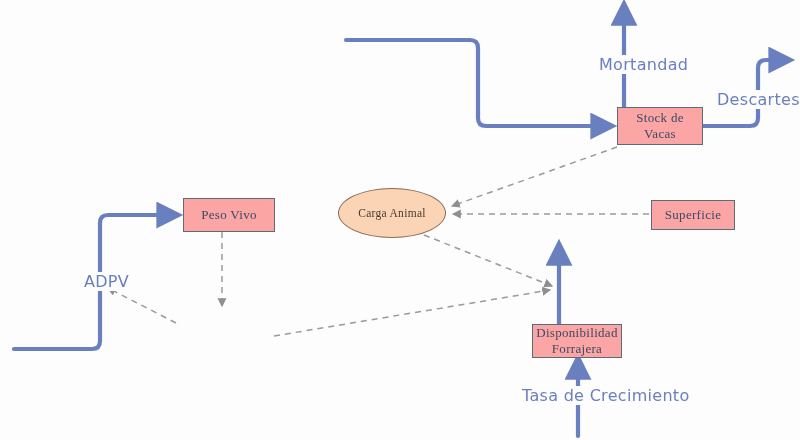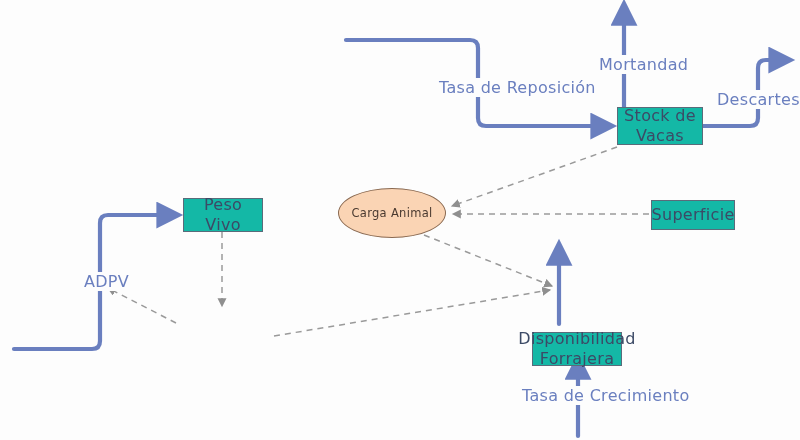--- a/index.html
+++ b/index.html
@@ -18,31 +18,32 @@
   #diagram-svg {
     position: absolute;
     left: 0;
     top: 0;
     width: 800px;
     height: 440px;
   }
   .node-box {
     position: absolute;
     box-sizing: border-box;
-    background: #14b8a6;
+    background: #fca5a5;
     border: 1.6px solid #5a6b7a;
     color: #3c4a66;
     display: flex;
     align-items: center;
     justify-content: center;
     text-align: center;
-    font-size: 16px;
+    font-size: 13px;
     line-height: 1.25;
     letter-spacing: 0.3px;
     white-space: pre-line;
+    font-family: Liberation Serif, serif;
   }
   .node-ellipse {
     position: absolute;
     box-sizing: border-box;
     background: #fad4b4;
     border: 1.4px solid #8a6a52;
     border-radius: 50%;
     color: #4a3a30;
     display: flex;
     align-items: center;
@@ -123,31 +124,30 @@
     </g>
 
     <g>
       <path d="M274,336 L550,290" fill="none" stroke="#9a9a9a" stroke-width="1.5" stroke-dasharray="6,5" marker-end="url(#info-arrow)"></path>
     </g>
   </svg>
 
   <div class="node-box" style="left:617px; top:107px; width:86px; height:38px;">Stock de
 Vacas</div>
 
-  <div class="node-box" style="left:183px; top:198px; width:80px; height:34px;">Peso Vivo</div>
+  <div class="node-box" style="left:183px; top:198px; width:92px; height:34px;">Peso Vivo</div>
 
   <div class="node-box" style="left:651px; top:200px; width:84px; height:30px;text-align:right;">Superficie</div>
 
-  <div class="node-box" style="left:532px; top:332px; width:90px; height:34px;">Disponibilidad
+  <div class="node-box" style="left:532px; top:324px; width:90px; height:34px;">Disponibilidad
 Forrajera</div>
 
-  <div class="node-ellipse" style="left:338px; top:188px; width:108px; height:50px;">Carga Animal</div>
+  <div class="node-ellipse" style="left:338px; top:188px; width:108px; height:50px;font-family:Liberation Serif, serif;">Carga Animal</div>
 
 
-  <div class="flow-label" style="left:437px; top:78px;">Tasa de Reposición</div>
 
   <div class="flow-label" style="left:597px; top:55px;">Mortandad</div>
 
   <div class="flow-label" style="left:715px; top:90px;">Descartes</div>
 
   <div class="flow-label" style="left:82px; top:272px;">ADPV</div>
 
 
   <div class="flow-label" style="left:520px; top:386px;">Tasa de Crecimiento</div>
 

